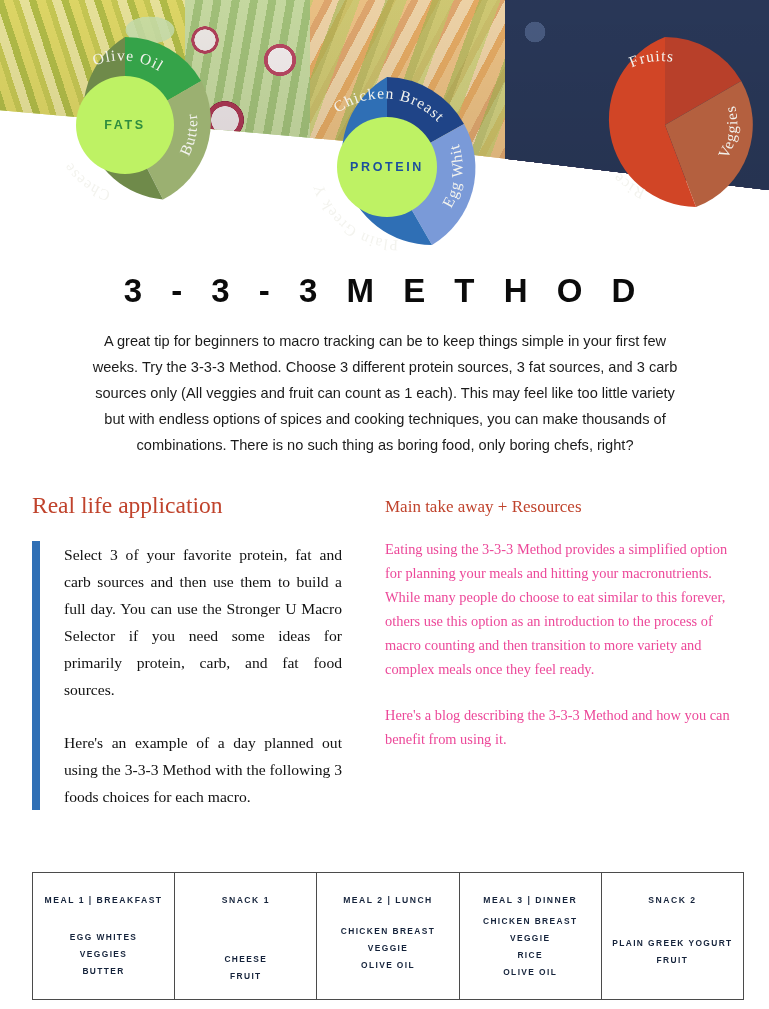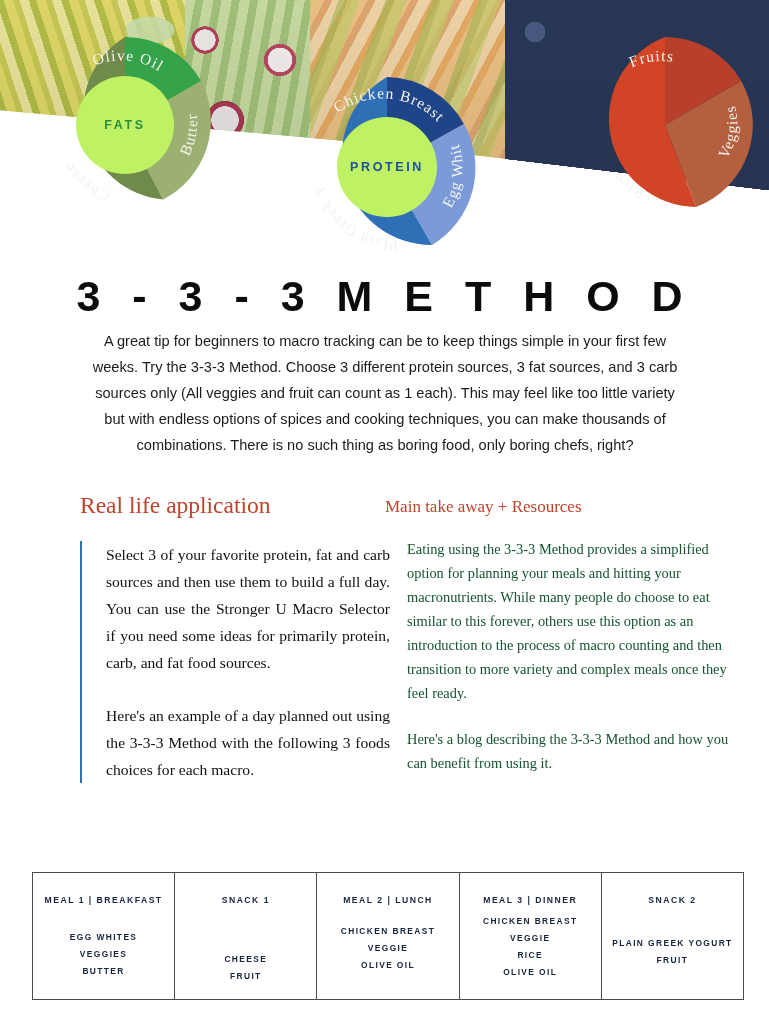--- a/index.html
+++ b/index.html
@@ -98,58 +98,58 @@
   #donut-protein .hole-label { color:#1c4f9c; }
   
   #donut-carbs { left:572px; top:32px; width:186px; height:186px; }
   #donut-carbs .hole { width:98px; height:98px; }
   #donut-carbs .hole-label { color:#c03a20; }
 
   
   .main-title {
     position:absolute; top:272px; left:0; width:100%;
     text-align:center; color:#0b0b0b;
-    font-size:43px; font-weight:bold; letter-spacing:10px;
+    font-size:33px; font-weight:bold; letter-spacing:10px;
     font-family:"Liberation Sans", sans-serif;
   }
 
   
   .intro {
     position:absolute; top:328px; left:88px; width:594px;
     text-align:center; color:#1b1b1b;
     font-size:14.6px; line-height:26px;
     font-family:"Liberation Sans", sans-serif;
   }
 
   
   .cols { position:absolute; top:492px; left:0; width:769px; height:360px; }
-  .col-left { position:absolute; left:32px; top:0; width:310px;margin-left:48px; }
+  .col-left { position:absolute; left:32px; top:0; width:310px; }
   .col-right { position:absolute; left:385px; top:0; width:362px; }
 
   .sec-head {
     font-family:"Liberation Serif", serif;
     color:#c0432c; font-weight:normal;
   }
   .col-left .sec-head { font-size:23.5px; }
   .col-right .sec-head { font-size:17px; padding-top:5px; }
 
   .quote {
     margin-top:22px; padding-left:24px;
-    border-left:2px solid #22c55e;
+    border-left:8px solid #22c55e;
     font-family:"Liberation Serif", serif;
     font-size:15.6px; line-height:27px; color:#111;
     text-align:justify;
   }
   .quote p { margin:0; }
   .quote p + p { margin-top:26px; }
 
   .rtext {
     margin-top:20px;
     font-family:"Liberation Serif", serif;
-    font-size:14.4px; line-height:24px; color:#14532d;margin-left:22px;
+    font-size:14.4px; line-height:24px; color:#ec4899;
   }
   .rtext p { margin:0; }
   .rtext p + p { margin-top:22px; }
 
   
   .meal-table {
     position:absolute; left:32px; top:872px;
     width:712px; height:128px;
     display:flex; border:1.4px solid #4b4b4b;
   }

